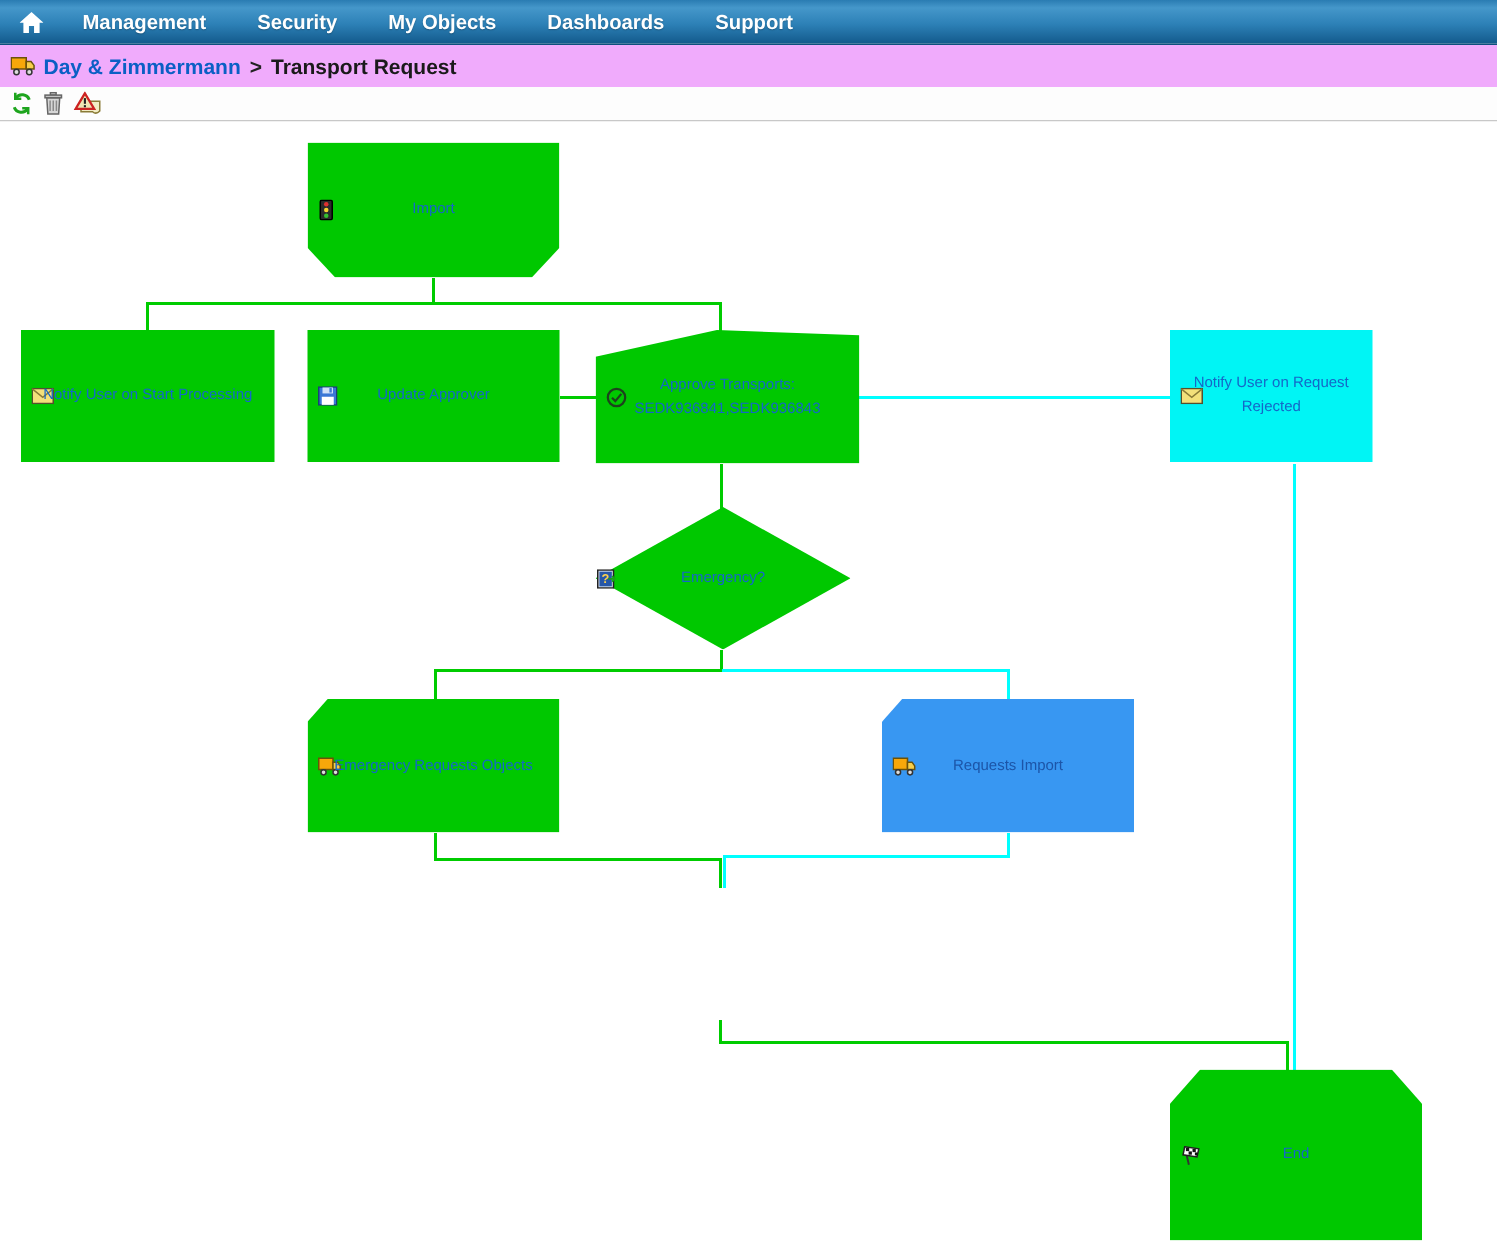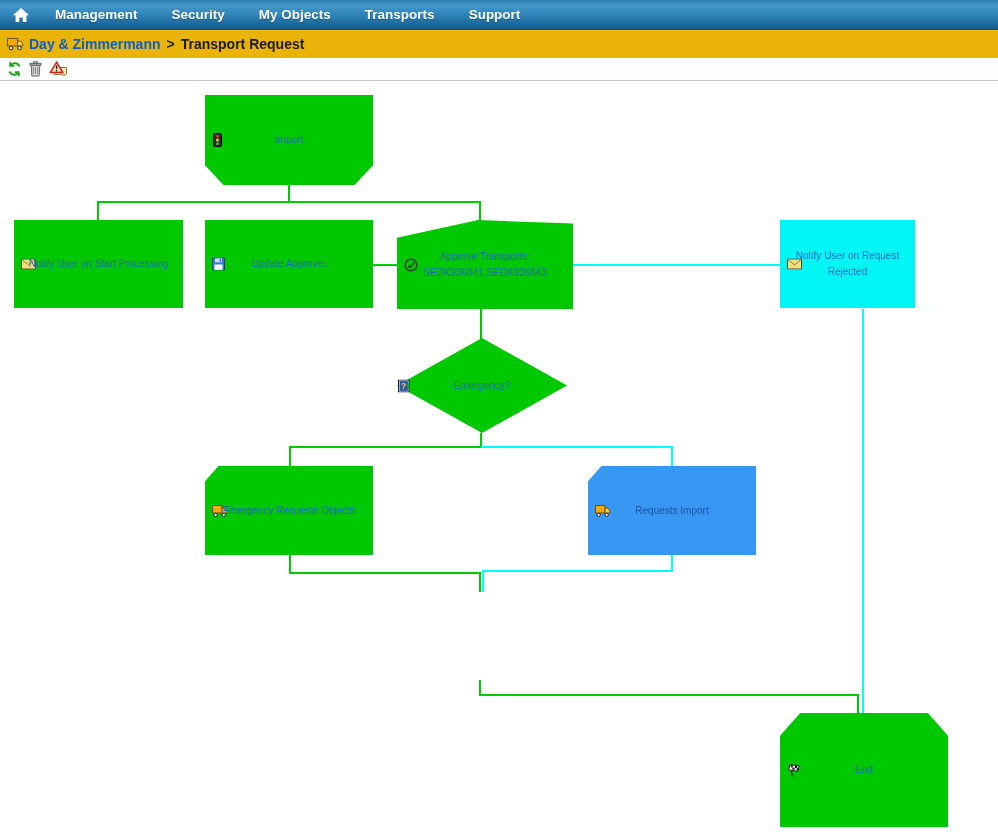--- a/index.html
+++ b/index.html
@@ -20,21 +20,21 @@
   .nav .home { width: 42px; display:flex; justify-content:center; align-items:center; cursor:pointer; }
   .nav-item {
     color:#ffffff; font-weight: bold; font-size: 13.5px;
     padding: 0 13px; margin-right: 8px; cursor: pointer; line-height: 30px;
     text-shadow: 0 1px 1px rgba(0,0,0,.25);
   }
 
   
   .breadcrumb-bar {
     height: 28px; display:flex; align-items:center; padding-left: 7px;
-    background:#eab308; font-size: 14px;
+    background:#f0abfc; font-size: 14px;
   }
   .breadcrumb-bar .crumb-icon { margin-right:5px; display:flex; }
   .crumb-link { color:#0b5fc5; font-weight:bold; cursor:pointer; }
   .crumb-sep { color:#222; font-weight:bold; margin:0 6px; }
   .crumb-current { color:#1a1a1a; font-weight:bold; }
 
   
   .toolbar {
     height: 23px; display:flex; align-items:center; padding-left:7px;
     border-bottom: 1px solid #c8c8c8; background:#fdfdfd;
@@ -85,21 +85,21 @@
 
 <div class="nav">
   <div class="home">
     <svg width="16" height="14" viewBox="0 0 16 14">
         <path d="M8,0 L16,7.2 H13.4 V14 H9.7 V9.4 H6.3 V14 H2.6 V7.2 H0 Z" fill="#ffffff"></path>
       </svg>
   </div>
   <div class="nav-item">Management</div>
   <div class="nav-item">Security</div>
   <div class="nav-item">My Objects</div>
-  <div class="nav-item">Transports</div>
+  <div class="nav-item">Dashboards</div>
   <div class="nav-item">Support</div>
 </div>
 
 <div class="breadcrumb-bar">
   <span class="crumb-icon">
     <svg width="17" height="14" viewBox="0 0 17 14">
         <rect x="0.5" y="1.5" width="10" height="7.5" fill="#f7a70a" stroke="#6b5208"></rect>
         <path d="M10.5,4 h3.2 l2,2.6 v2.4 h-5.2 z" fill="#f7ce4a" stroke="#6b5208"></path>
         <circle cx="4" cy="11" r="1.8" fill="#ddd" stroke="#333"></circle>
         <circle cx="12.5" cy="11" r="1.8" fill="#ddd" stroke="#333"></circle>

